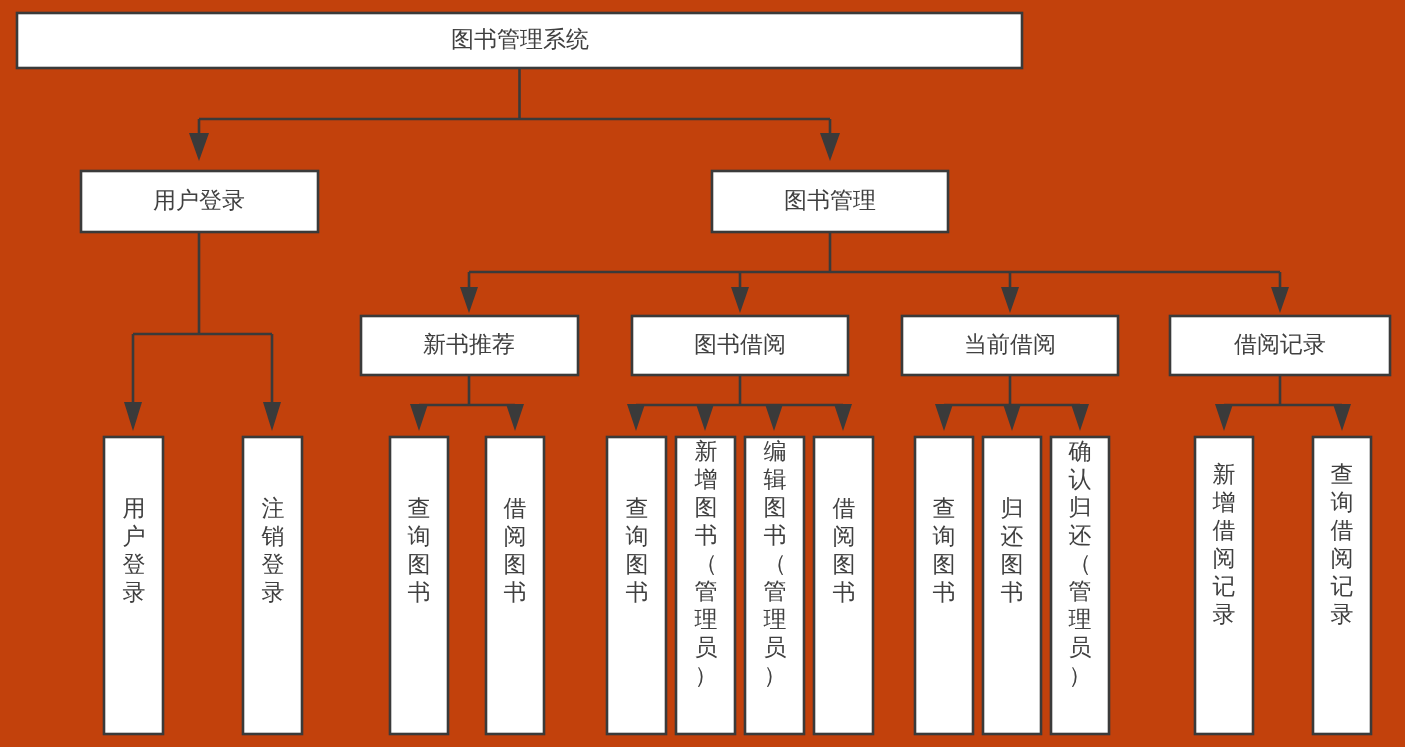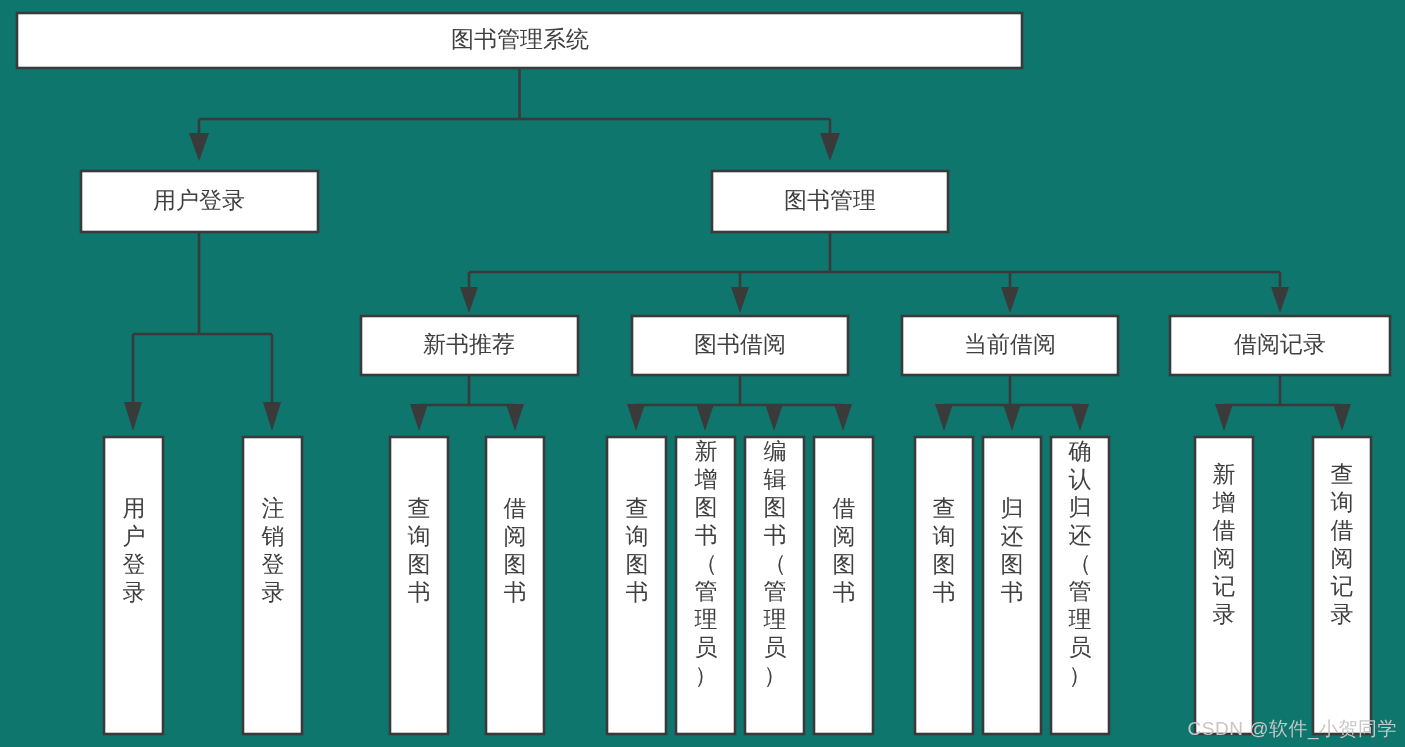--- a/index.html
+++ b/index.html
@@ -8,21 +8,21 @@
     padding: 0;
     background: #ffffff;
   }
   body {
     font-family: "Liberation Sans", "DejaVu Sans", sans-serif;
   }
   #diagram-root {
     position: relative;
     width: 1405px;
     height: 747px;
-    background: #0f766e;
+    background: #c2410c;
     overflow: hidden;
   }
   svg.diagram-canvas {
     position: absolute;
     left: 0;
     top: 0;
     width: 1405px;
     height: 747px;
   }
   .node-box {
@@ -243,15 +243,14 @@
       <text class="node-label-vertical" x="1224" y="482"><tspan x="1224" y="482">新</tspan><tspan x="1224" y="510">增</tspan><tspan x="1224" y="538">借</tspan><tspan x="1224" y="566">阅</tspan><tspan x="1224" y="594">记</tspan><tspan x="1224" y="622">录</tspan></text>
     </g>
 
     <g>
       <rect class="node-box" x="1313" y="437" width="58" height="297"></rect>
       <text class="node-label-vertical" x="1342" y="482"><tspan x="1342" y="482">查</tspan><tspan x="1342" y="510">询</tspan><tspan x="1342" y="538">借</tspan><tspan x="1342" y="566">阅</tspan><tspan x="1342" y="594">记</tspan><tspan x="1342" y="622">录</tspan></text>
     </g>
 
   </svg>
 
-  <div class="watermark-text">CSDN @软件_小贺同学</div>
 
 </div>
 
 </body></html>

